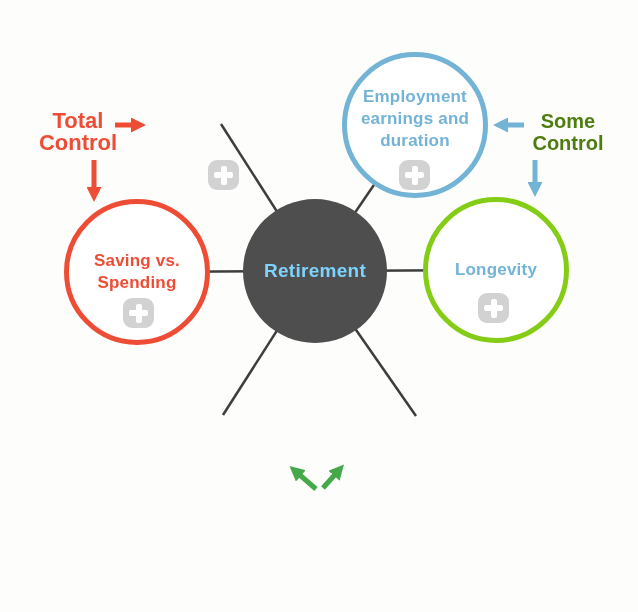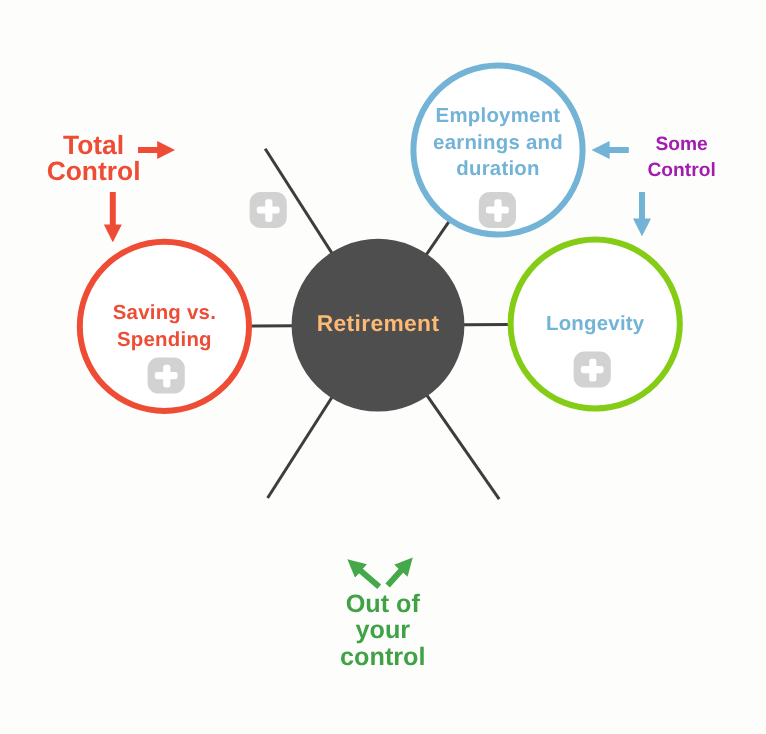--- a/index.html
+++ b/index.html
@@ -43,21 +43,21 @@
 
   .hub {
     position: absolute;
     left: 243px; top: 199px;
     width: 144px; height: 144px;
     border-radius: 50%;
     background: #4e4e4e;
     display: flex; align-items: center; justify-content: center;
     z-index: 1;
   }
-  .hub-label { color: #fdba74; font-weight: bold; font-size: 19px; letter-spacing: 0.3px; }
+  .hub-label { color: #7dd3fc; font-weight: bold; font-size: 19px; letter-spacing: 0.3px; }
 
   
   .plus {
     position: absolute;
     width: 31px; height: 30px;
     border-radius: 9px;
     background: #d2d2d2;
     z-index: 2;
     cursor: pointer;
   }
@@ -72,21 +72,21 @@
   
   .annot {
     position: absolute;
     width: 120px;
     text-align: center;
     font-weight: bold;
     white-space: pre-line;
     z-index: 1;
   }
   .a-total { left:  18px; top: 110px; color: #ee4c35; font-size: 22px; line-height: 22px; }
-  .a-some  { left: 508px; top: 110px; color: #a21caf; font-size: 16px; line-height: 22px; }
+  .a-some  { left: 508px; top: 110px; color: #4d7c0f; font-size: 20px; line-height: 22px; }
   .a-out   { left: 259px; top: 493px; color: #3fa245; font-size: 21px; line-height: 22px; }
 </style>
 </head>
 <body>
 
 <div class="canvas">
 
   <svg class="wires" width="638" height="612" viewBox="0 0 638 612">
     <defs>
       <marker id="ah-red" viewBox="0 0 10 10" refX="6" refY="5" markerWidth="3" markerHeight="3" orient="auto">
@@ -148,17 +148,14 @@
   </div>
   <div class="plus p-longevity">
     <span class="bar h"></span>
     <span class="bar v"></span>
   </div>
 
   <div class="annot a-total">Total
 Control</div>
   <div class="annot a-some">Some
 Control</div>
-  <div class="annot a-out">Out of
-your
-control</div>
 
 </div>
 
 </body></html>

